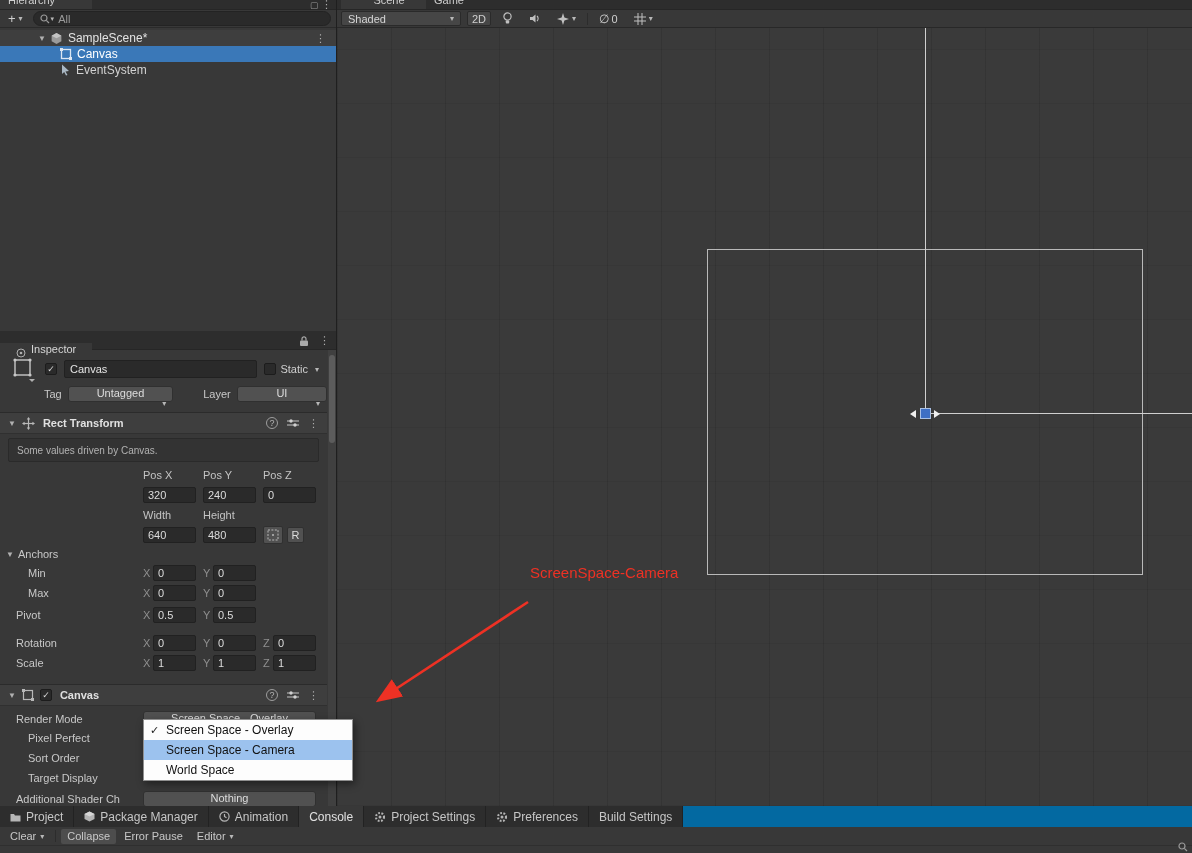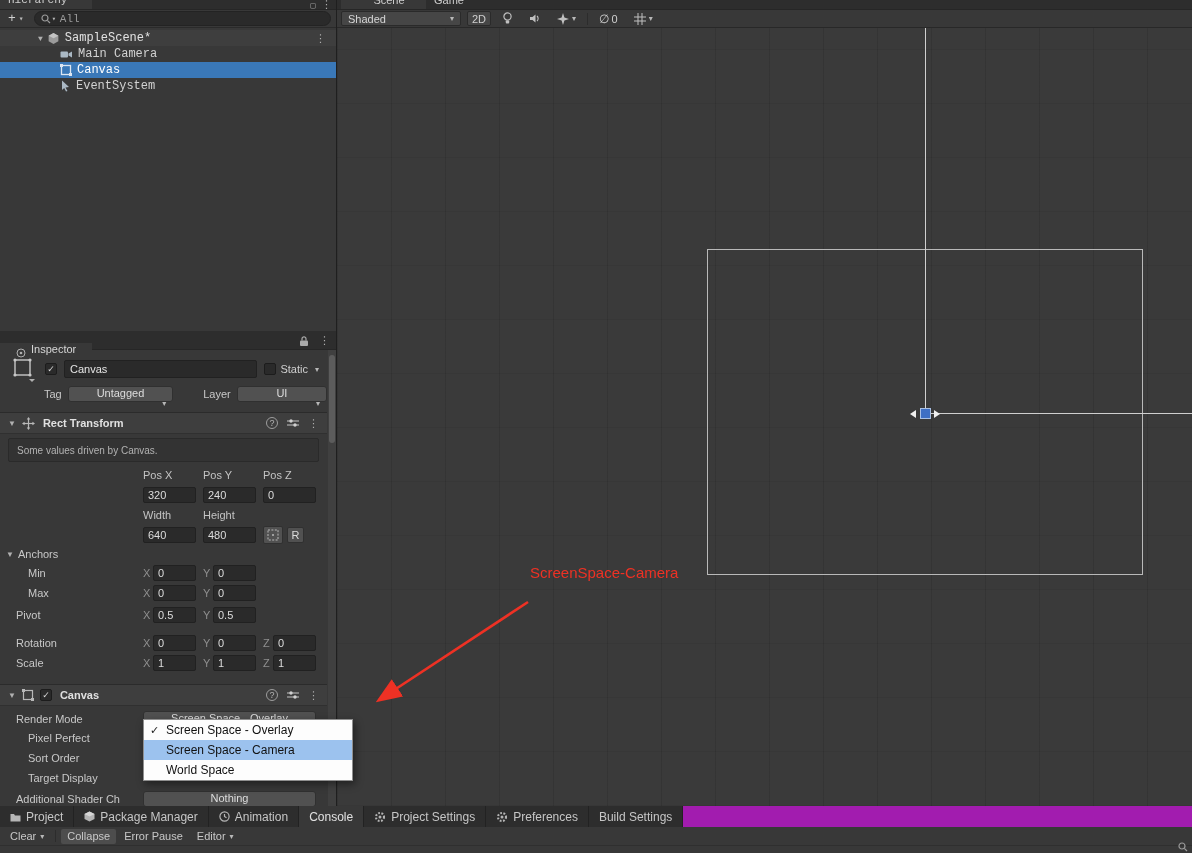--- a/index.html
+++ b/index.html
@@ -20,21 +20,21 @@
   .icon { display:inline-flex; align-items:center; justify-content:center; flex:none; }
 
   
   .strip { position:absolute; height:10px; background:#2d2d2d; overflow:hidden; border-bottom:1px solid #262626; }
   .strip .tab { position:absolute; top:0; height:10px; overflow:hidden; background:#383838; }
   .strip .tab span { display:block; margin-top:-6px; padding-left:8px; font-size:11px; color:#cfcfcf; white-space:nowrap; }
   .strip .tab.inactive { background:#2d2d2d; }
   .strip .winicons { position:absolute; right:4px; top:-2px; color:#9a9a9a; font-size:9px; }
 
   
-  .hierarchy { position:absolute; left:0; top:0; width:337px; height:331px; background:#383838; border-right:1px solid #1f1f1f;font-family:Liberation Mono, monospace; }
+  .hierarchy { position:absolute; left:0; top:0; width:337px; height:331px; background:#383838; border-right:1px solid #1f1f1f; }
   .hier-toolbar { position:absolute; left:0; top:10px; width:100%; height:18px; background:#383838;
                   border-bottom:1px solid #2a2a2a; display:flex; align-items:center; padding:0 5px; }
   .plus-btn { display:flex; align-items:center; color:#d0d0d0; font-size:13px; padding:0 3px; }
   .searchbox { flex:1; margin-left:7px; height:15px; background:#2a2a2a; border:1px solid #232323; border-radius:8px;
                display:flex; align-items:center; padding:0 6px; color:#9a9a9a; }
   .searchbox .caret { font-size:7px; margin:0 4px 0 1px; }
   .tree { position:absolute; left:0; top:28px; width:100%; bottom:0; font-size:12px; }
   .scene-row { height:16px; margin-top:2px; background:#3e3e3e; display:flex; align-items:center; padding-left:38px; color:#e2e2e2; }
   .scene-row .fold { color:#b0b0b0; font-size:8px; margin-right:4px; }
   .scene-row .kebab { margin-left:auto; margin-right:10px; }
@@ -124,21 +124,21 @@
   .axis-h { position:absolute; left:588px; top:385px; width:267px; height:1px; background:#cfcfcf; }
   .gizmo-core { position:absolute; left:583px; top:380px; width:11px; height:11px; background:#3e6fc4; border:1px solid #a9c0e4; }
   .gizmo-tri { position:absolute; width:0; height:0; border-top:4px solid transparent; border-bottom:4px solid transparent; }
   .gizmo-tri.left  { left:573px; top:382px; border-right:6px solid #f0f0f0; }
   .gizmo-tri.right { left:597px; top:382px; border-left:6px solid #f0f0f0; }
   .annotation { position:absolute; left:193px; top:536px; font-size:15px; color:var(--annotation,#ee3124); white-space:nowrap; }
   .arrow-svg { position:absolute; left:0; top:0; width:855px; height:778px; pointer-events:none; }
 
   
   .bottom { position:absolute; left:0; top:806px; width:1192px; height:47px; background:#383838; }
-  .btabs { height:21px; background:#a21caf; display:flex; align-items:stretch; }
+  .btabs { height:21px; background:#0369a1; display:flex; align-items:stretch; }
   .btab { background:#2d2d2d; border-right:1px solid #222222; display:flex; align-items:center; gap:5px;
           padding:0 10px; color:#c6c6c6; font-size:12px; }
   .btab.active { background:#383838; color:#e0e0e0; }
   .console-bar { height:19px; background:#383838; border-bottom:1px solid #2f2f2f; display:flex; align-items:center; padding:0 4px; gap:2px; }
   .cbtn { height:15px; display:flex; align-items:center; padding:0 6px; color:#c8c8c8; border-radius:2px; }
   .cbtn.toggled { background:#4d4d4d; }
   .cbtn .caret { margin-left:4px; }
   .csep { width:1px; height:12px; background:#2c2c2c; margin:0 3px; }
   .corner-search { position:absolute; right:4px; bottom:1px; }
 </style>
@@ -181,29 +181,20 @@
         <span class="icon" style="margin-right:5px;">
           <svg width="13" height="13" viewBox="0 0 12 12">
               <path d="M6 1 L10.5 3.4 L10.5 8.6 L6 11 L1.5 8.6 L1.5 3.4 Z" fill="#9b9b9b"></path>
               <path d="M6 1 L10.5 3.4 L6 5.8 L1.5 3.4 Z" fill="#c4c4c4"></path>
             </svg>
         </span>
         <span>SampleScene*</span>
         <span class="kebab">⋮</span>
       </div>
 
-      <div class="tree-item">
-        <span class="icon">
-          <svg width="13" height="11" viewBox="0 0 13 11">
-              <rect x="0.5" y="2.5" width="7.5" height="6" rx="1" fill="#aab8c4"></rect>
-              <polygon points="8.5,4.5 12,2.5 12,8.5 8.5,6.5" fill="#aab8c4"></polygon>
-            </svg>
-        </span>
-        <span>Main Camera</span>
-      </div>
 
       <div class="tree-item selected">
         <span class="icon">
           <svg width="12" height="12" viewBox="0 0 12 12">
               <rect x="1.5" y="1.5" width="9" height="9" fill="none" stroke="#dce6f2" stroke-width="1.3"></rect>
               <rect x="0" y="0" width="3" height="3" fill="#dce6f2"></rect>
               <rect x="9" y="9" width="3" height="3" fill="#dce6f2"></rect>
             </svg>
         </span>
         <span>Canvas</span>

